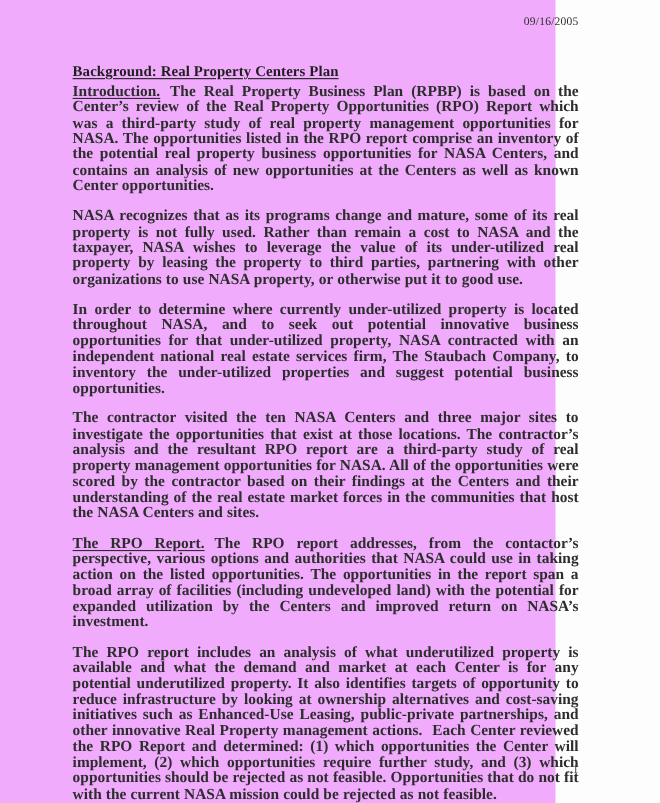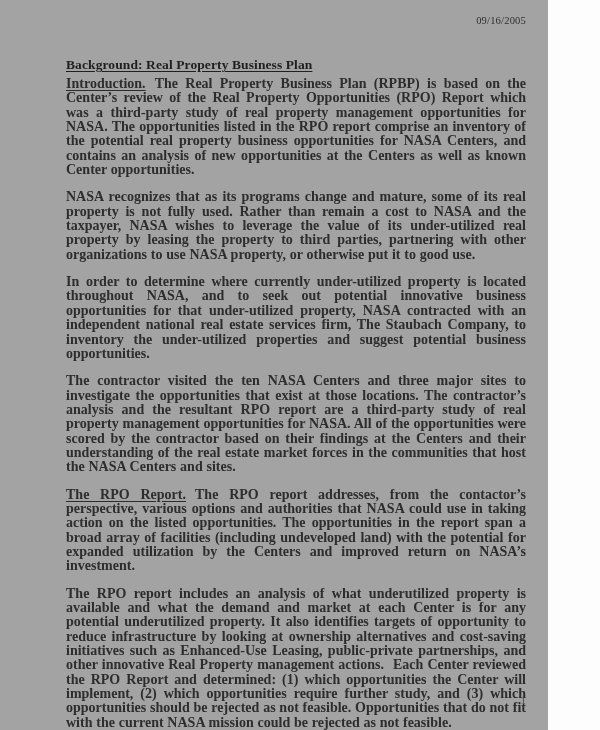--- a/index.html
+++ b/index.html
@@ -11,24 +11,24 @@
     width: 600px;
     height: 730px;
     background: #fdfdfd;
     font-family: "Liberation Serif", "DejaVu Serif", serif;
     color: #2b2b2b;
     overflow: hidden;
     position: relative;
   }
   .page {
     position: relative;
-    width: 548px;
+    width: 505px;
     height: 730px;
     box-sizing: border-box;
-    background: #a3a3a3;
+    background: #f0abfc;
   }
   .doc-date {
     position: absolute;
     top: 15px;
     left: 66px;
     width: 460px;
     text-align: right;
     font-size: 10.5px;
     letter-spacing: 0.2px;
     color: #2f2f2f;
@@ -85,21 +85,21 @@
     color: #505050;
   }
 </style>
 </head>
 <body>
 
 <div class="page">
 
   <div class="doc-date">09/16/2005</div>
 
-  <h1 class="doc-title"><span class="u">Background: Real Property Business Plan</span></h1>
+  <h1 class="doc-title"><span class="u">Background: Real Property Centers Plan</span></h1>
 
   <div class="body-block">
 
     <p class="para"><span class="lead">Introduction.</span><span class="gap"></span><span>The Real Property Business Plan (RPBP) is based on the Center’s review of the Real Property Opportunities (RPO) Report which was a third-party study of real property management opportunities for NASA.  The opportunities listed in the RPO report comprise an inventory of the potential real property business opportunities for NASA Centers, and contains an analysis of new opportunities at the Centers as well as known Center opportunities.</span></p>
 
     <p class="para"><span>NASA recognizes that as its programs change and mature, some of its real property is not fully used.  Rather than remain a cost to NASA and the taxpayer, NASA wishes to leverage the value of its under-utilized real property by leasing the property to third parties, partnering with other organizations to use NASA property, or otherwise put it to good use.</span></p>
 
     <p class="para"><span>In order to determine where currently under-utilized property is located throughout NASA, and to seek out potential innovative business opportunities for that under-utilized property, NASA contracted with an independent national real estate services firm, The Staubach Company, to inventory the under-utilized properties and suggest potential business opportunities.</span></p>
 
     <p class="para"><span>The contractor visited the ten NASA Centers and three major sites to investigate the opportunities that exist at those locations.  The contractor’s analysis and the resultant RPO report are a third-party study of real property management opportunities for NASA.  All of the opportunities were scored by the contractor based on their findings at the Centers and their understanding of the real estate market forces in the communities that host the NASA Centers and sites.</span></p>

